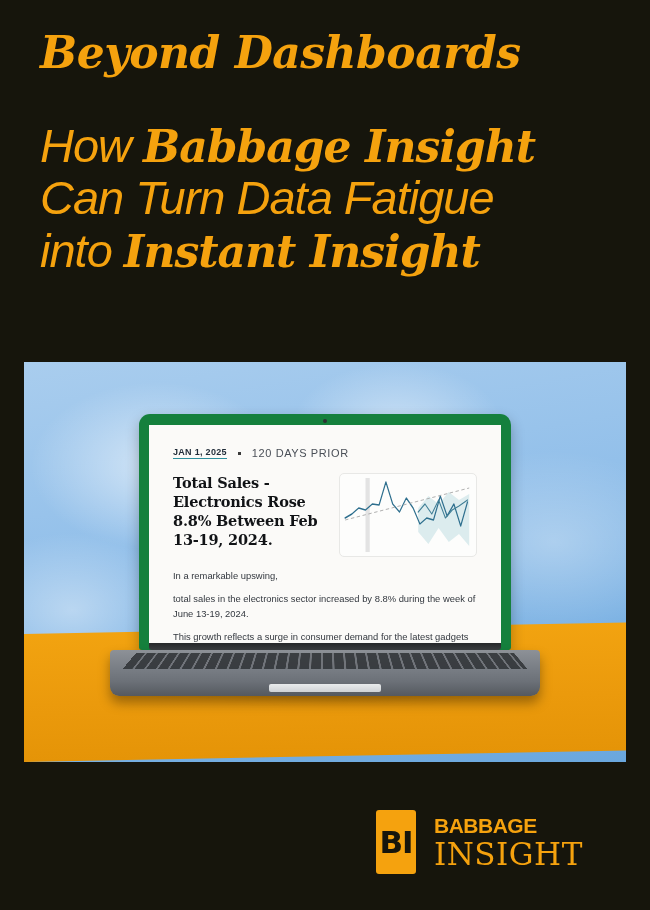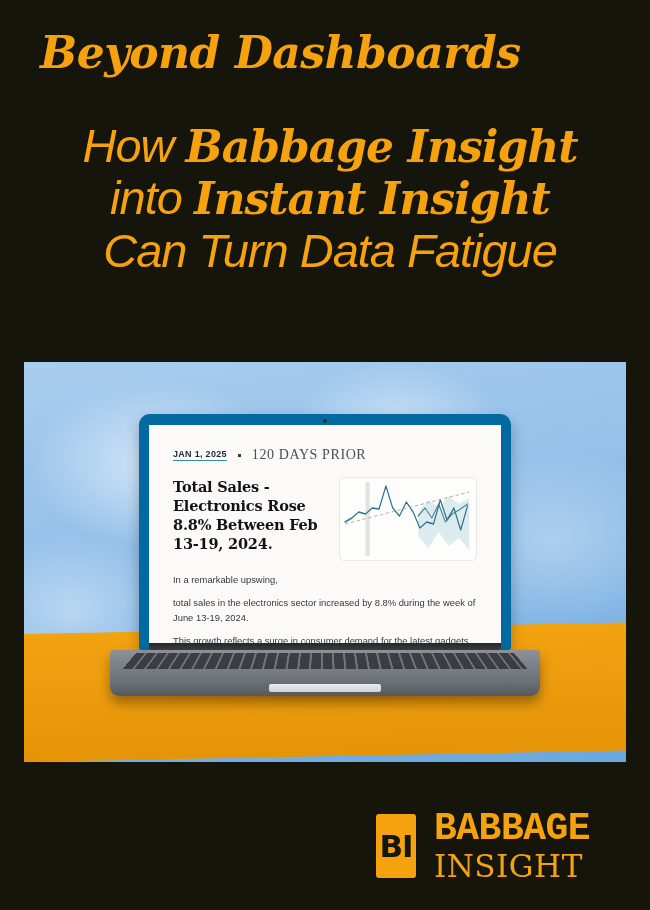--- a/index.html
+++ b/index.html
@@ -34,21 +34,20 @@
     white-space: nowrap;
   }
   .subtitle {
     margin: 0;
     padding-top: 44px;
     color: #f5a20e;
     font-family: "Liberation Sans", sans-serif;
     font-size: 47px;
     line-height: 1.11;
     letter-spacing: -1px;
-    text-align: center;
   }
   .sub-line { display: block; white-space: nowrap; }
   .sub-light { font-weight: 300; }
   .sub-bold  { font-weight: bold; font-family: "DejaVu Serif", serif; font-size: 44px; }
 
   
   .photo {
     position: absolute;
     left: 24px;
     top: 362px;
@@ -88,21 +87,21 @@
 
   
   .laptop {
     position: absolute;
     left: 50%;
     transform: translateX(-50%);
     top: 52px;
     width: 372px;
   }
   .lid {
-    background: #0369a1;
+    background: #15803d;
     border-radius: 11px 11px 3px 3px;
     padding: 11px 10px 0 10px;
     box-shadow: 0 6px 14px rgba(0,0,0,.28);
   }
   .cam {
     position: absolute;
     left: 50%;
     top: 5px;
     transform: translateX(-50%);
     width: 4px; height: 4px;
@@ -129,24 +128,23 @@
     letter-spacing: .3px;
     color: #1f2a37;
     border-bottom: 1.5px solid #2f8f9d;
     padding-bottom: 1px;
   }
   .meta-dot {
     width: 3px; height: 3px;
     background: #3a3a3a;
   }
   .meta-prior {
-    font-size: 14px;
+    font-size: 11px;
     letter-spacing: .6px;
     color: #4a4f57;
-    font-family: Liberation Serif, serif;
   }
   .screen-body { display: flex; gap: 14px; justify-content: space-between; }
   .headline {
     font-family: "DejaVu Serif", serif;
     font-weight: bold;
     font-size: 14.5px;
     line-height: 1.32;
     color: #111316;
     width: 152px;
     letter-spacing: -0.2px;
@@ -228,23 +226,23 @@
     justify-content: center;
     font-family: "DejaVu Sans", sans-serif;
     font-weight: bold;
     font-size: 31px;
     color: #16150c;
     letter-spacing: -1px;
   }
   .logo-words { line-height: 1; }
   .logo-top {
     display: block;
-    font-family: Liberation Mono, monospace;
-    font-weight: bold;
-    font-size: 38px;
+    font-family: Liberation Sans, sans-serif;
+    font-weight: bold;
+    font-size: 21px;
     color: #f5a20e;
     letter-spacing: -0.5px;
   }
   .logo-bottom {
     display: block;
     font-family: "DejaVu Serif", serif;
     font-weight: normal;
     font-size: 31px;
     color: #f5a20e;
     letter-spacing: 0.5px;
@@ -255,24 +253,24 @@
 <body>
 
 <div class="cover-head">
   <h1 class="title-main">Beyond Dashboards</h1>
 
   <div class="subtitle">
     <span class="sub-line">
       <span class="sub-light">How </span><span class="sub-bold">Babbage Insight</span>
     </span>
     <span class="sub-line">
-      <span class="sub-light">into </span><span class="sub-bold">Instant Insight</span>
+      <span class="sub-light">Can Turn Data Fatigue</span>
     </span>
     <span class="sub-line">
-      <span class="sub-light">Can Turn Data Fatigue</span>
+      <span class="sub-light">into </span><span class="sub-bold">Instant Insight</span>
     </span>
   </div>
 </div>
 
 <div class="photo">
   <div class="sky"></div>
   <div class="ground"></div>
   <div class="ground-shadow"></div>
 
   <div class="laptop">

